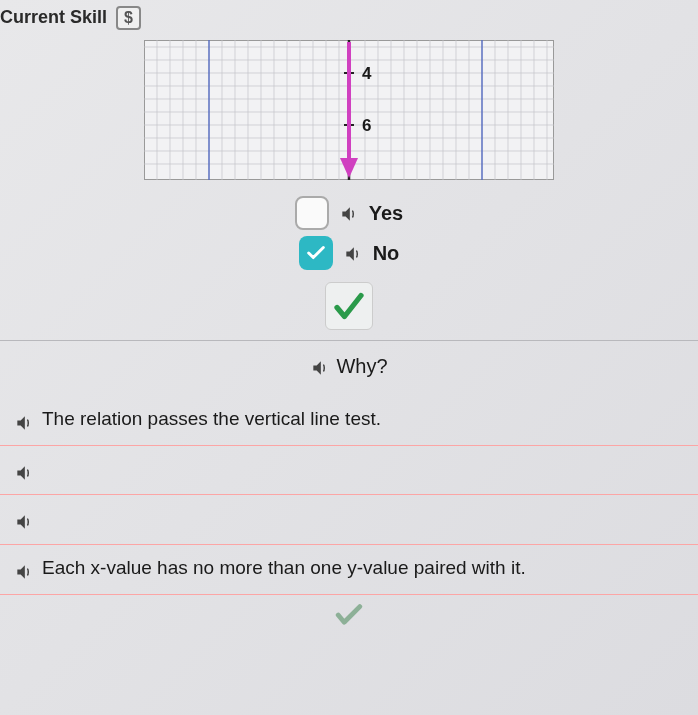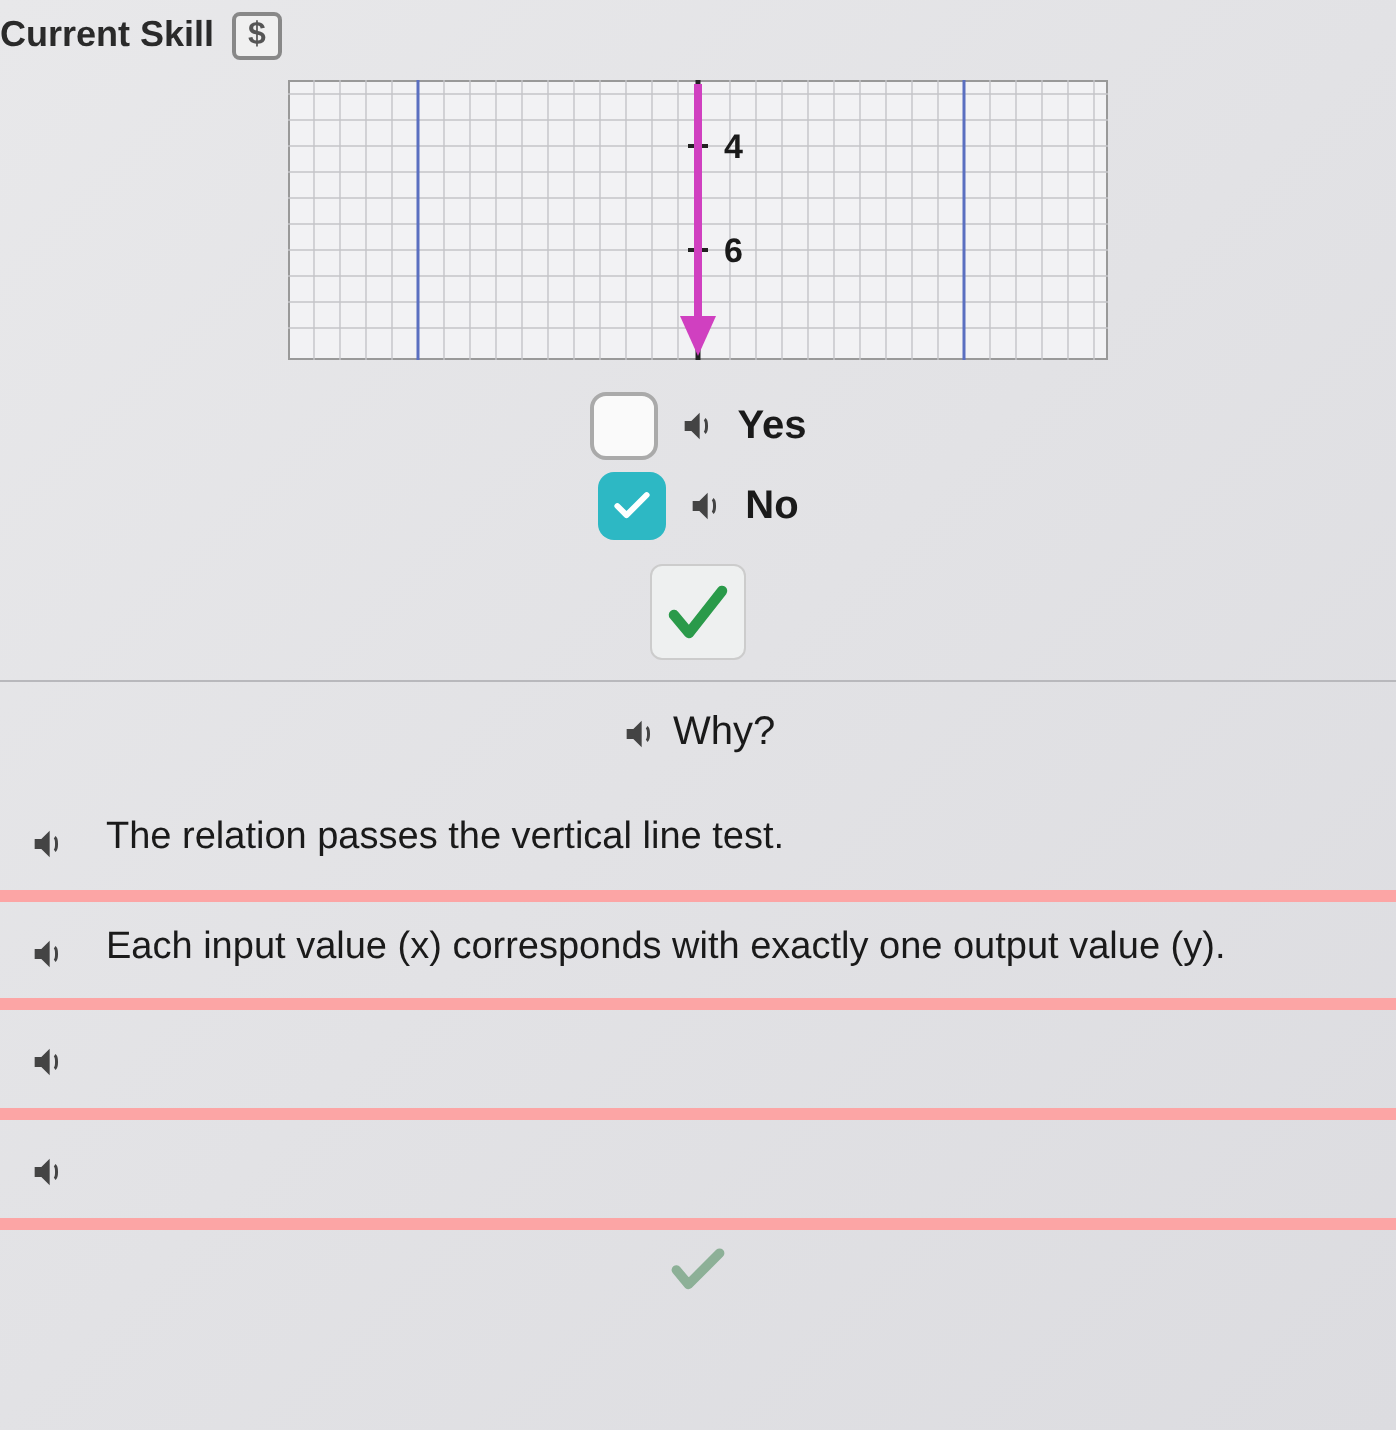--- a/index.html
+++ b/index.html
@@ -78,25 +78,25 @@
     }
     .why-header {
       text-align: center;
       font-size: 20px;
       margin: 8px 4px 18px;
       display: flex; align-items: center; justify-content: center; gap: 6px;
     }
     .option {
       display: flex;
       align-items: flex-start;
-      gap: 19px;
+      gap: 8px;
       padding: 10px 14px;
       font-size: 19px;
       line-height: 1.35;
-      border-bottom: 6px solid #fca5a5;
+      border-bottom: 1px solid #fca5a5;
       color: #1a1a1a;
     }
     .option .speaker-icon { margin-top: 3px; flex-shrink: 0; }
     .bottom-check {
       display: flex;
       justify-content: center;
       margin-top: 8px;
       opacity: 0.55;
     }
     .bottom-check svg { width: 30px; height: 24px; }
@@ -227,36 +227,36 @@
   </span>
   <span>The relation passes the vertical line test.</span>
 </div>
 <div class="option">
   <span class="speaker-icon">
     <svg viewBox="0 0 24 24" fill="#444">
         <path d="M4 9v6h4l5 5V4L8 9H4z"></path>
         <path d="M16 8c1.5 1 1.5 7 0 8" stroke="#444" stroke-width="1.8" fill="none"></path>
       </svg>
   </span>
-  <span>Each input value (x) corresponds with exactly one output value (y).</span>
-</div>
-<div class="option">
-  <span class="speaker-icon">
-    <svg viewBox="0 0 24 24" fill="#444">
-        <path d="M4 9v6h4l5 5V4L8 9H4z"></path>
-        <path d="M16 8c1.5 1 1.5 7 0 8" stroke="#444" stroke-width="1.8" fill="none"></path>
-      </svg>
-  </span>
-</div>
-<div class="option">
-  <span class="speaker-icon">
-    <svg viewBox="0 0 24 24" fill="#444">
-        <path d="M4 9v6h4l5 5V4L8 9H4z"></path>
-        <path d="M16 8c1.5 1 1.5 7 0 8" stroke="#444" stroke-width="1.8" fill="none"></path>
-      </svg>
-  </span>
+</div>
+<div class="option">
+  <span class="speaker-icon">
+    <svg viewBox="0 0 24 24" fill="#444">
+        <path d="M4 9v6h4l5 5V4L8 9H4z"></path>
+        <path d="M16 8c1.5 1 1.5 7 0 8" stroke="#444" stroke-width="1.8" fill="none"></path>
+      </svg>
+  </span>
+</div>
+<div class="option">
+  <span class="speaker-icon">
+    <svg viewBox="0 0 24 24" fill="#444">
+        <path d="M4 9v6h4l5 5V4L8 9H4z"></path>
+        <path d="M16 8c1.5 1 1.5 7 0 8" stroke="#444" stroke-width="1.8" fill="none"></path>
+      </svg>
+  </span>
+  <span>Each x-value has no more than one y-value paired with it.</span>
 </div>
 
 <div class="bottom-check">
   <svg viewBox="0 0 24 20">
       <path d="M3 10l5 6L21 3" stroke="#4a8a5a" stroke-width="4" fill="none" stroke-linecap="round" stroke-linejoin="round"></path>
     </svg>
 </div>
 
 </body></html>

